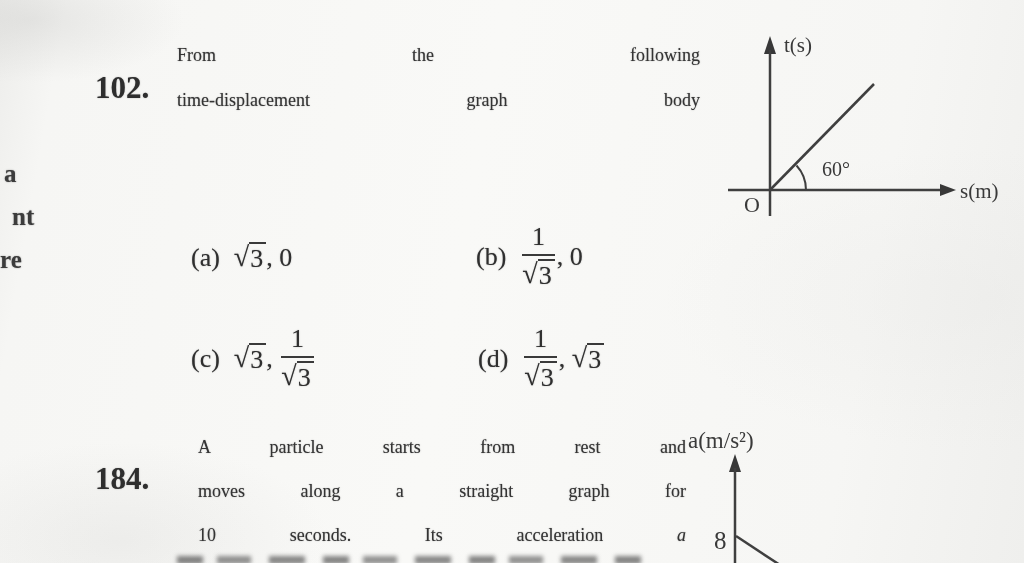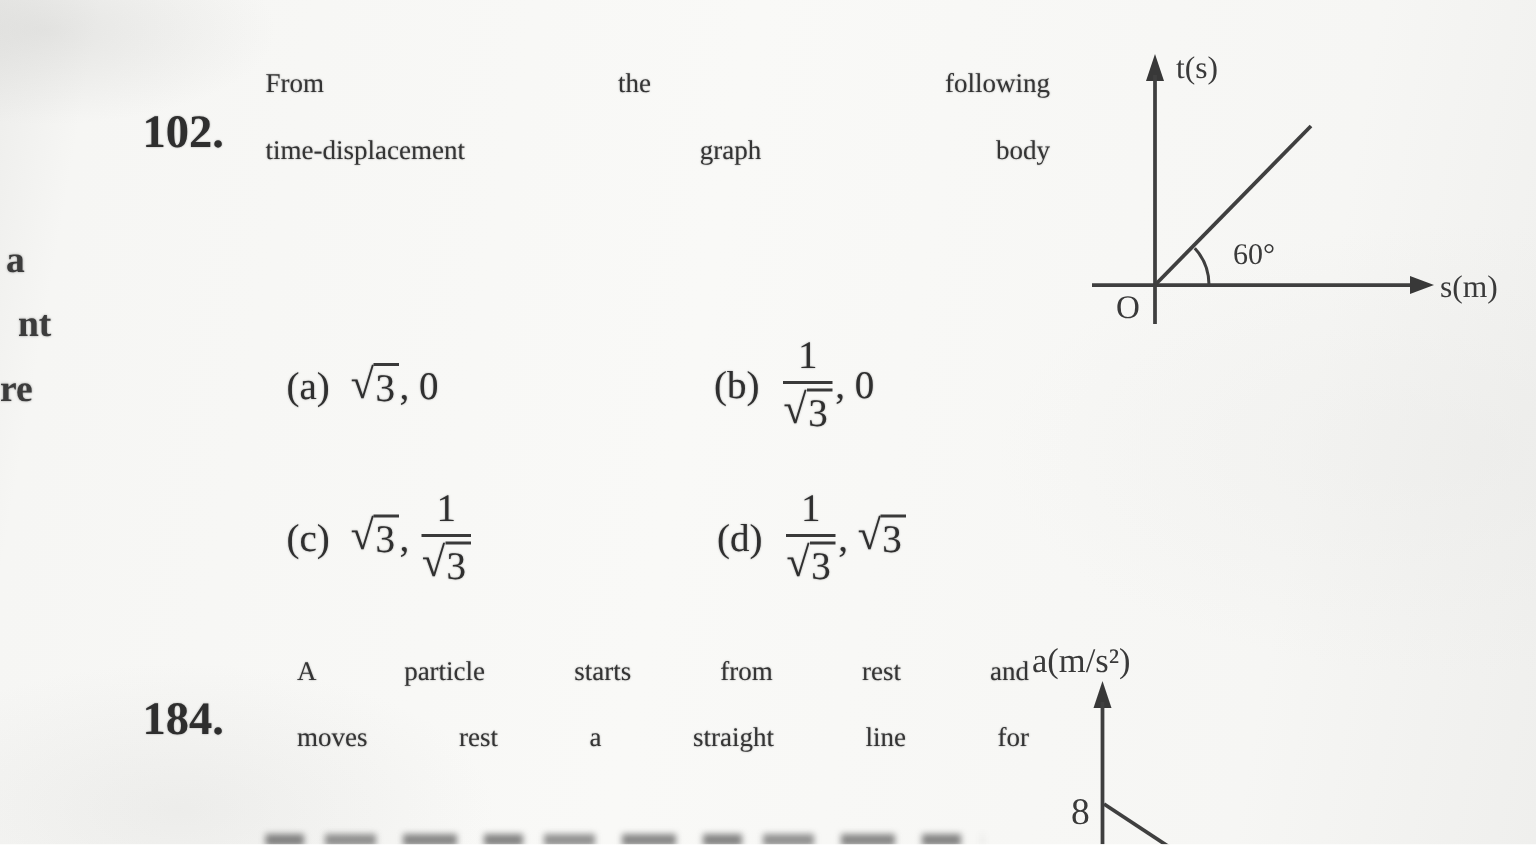--- a/index.html
+++ b/index.html
@@ -134,21 +134,22 @@
     <span class="comma">, </span>
     <span class="sqrt">
         <span class="rsign">√</span>
         <span class="rcand">3</span>
       </span>
   </div>
 
   <div class="qnum ink" style="left:95px;top:427px;">184.</div>
   <div class="qtext ink" style="left:177px;top:425px;width:488px;line-height:44px;margin-left:21px;">
     <div class="jl ln">A particle starts from rest and</div>
-    <div class="jl ln">moves rest a straight line for</div>
+    <div class="jl ln">moves along a straight graph for</div>
+    <div class="jl ln"><span>10 seconds. Its acceleration</span> <span class="var">a</span></div>
   </div>
   <div class="partial-line"></div>
 
   <svg style="position:absolute;left:676px;top:416px;" width="230" height="147" viewBox="0 0 230 147">
     <text x="12" y="32" font-size="23">a(m/s²)</text>
     <polygon class="garrow" points="59,38 53,56 65,56"></polygon>
     <line class="gline" x1="59" y1="52" x2="59" y2="147"></line>
     <text x="38" y="133" font-size="25">8</text>
     <line class="gline" x1="60" y1="120" x2="104" y2="149"></line>
   </svg>

